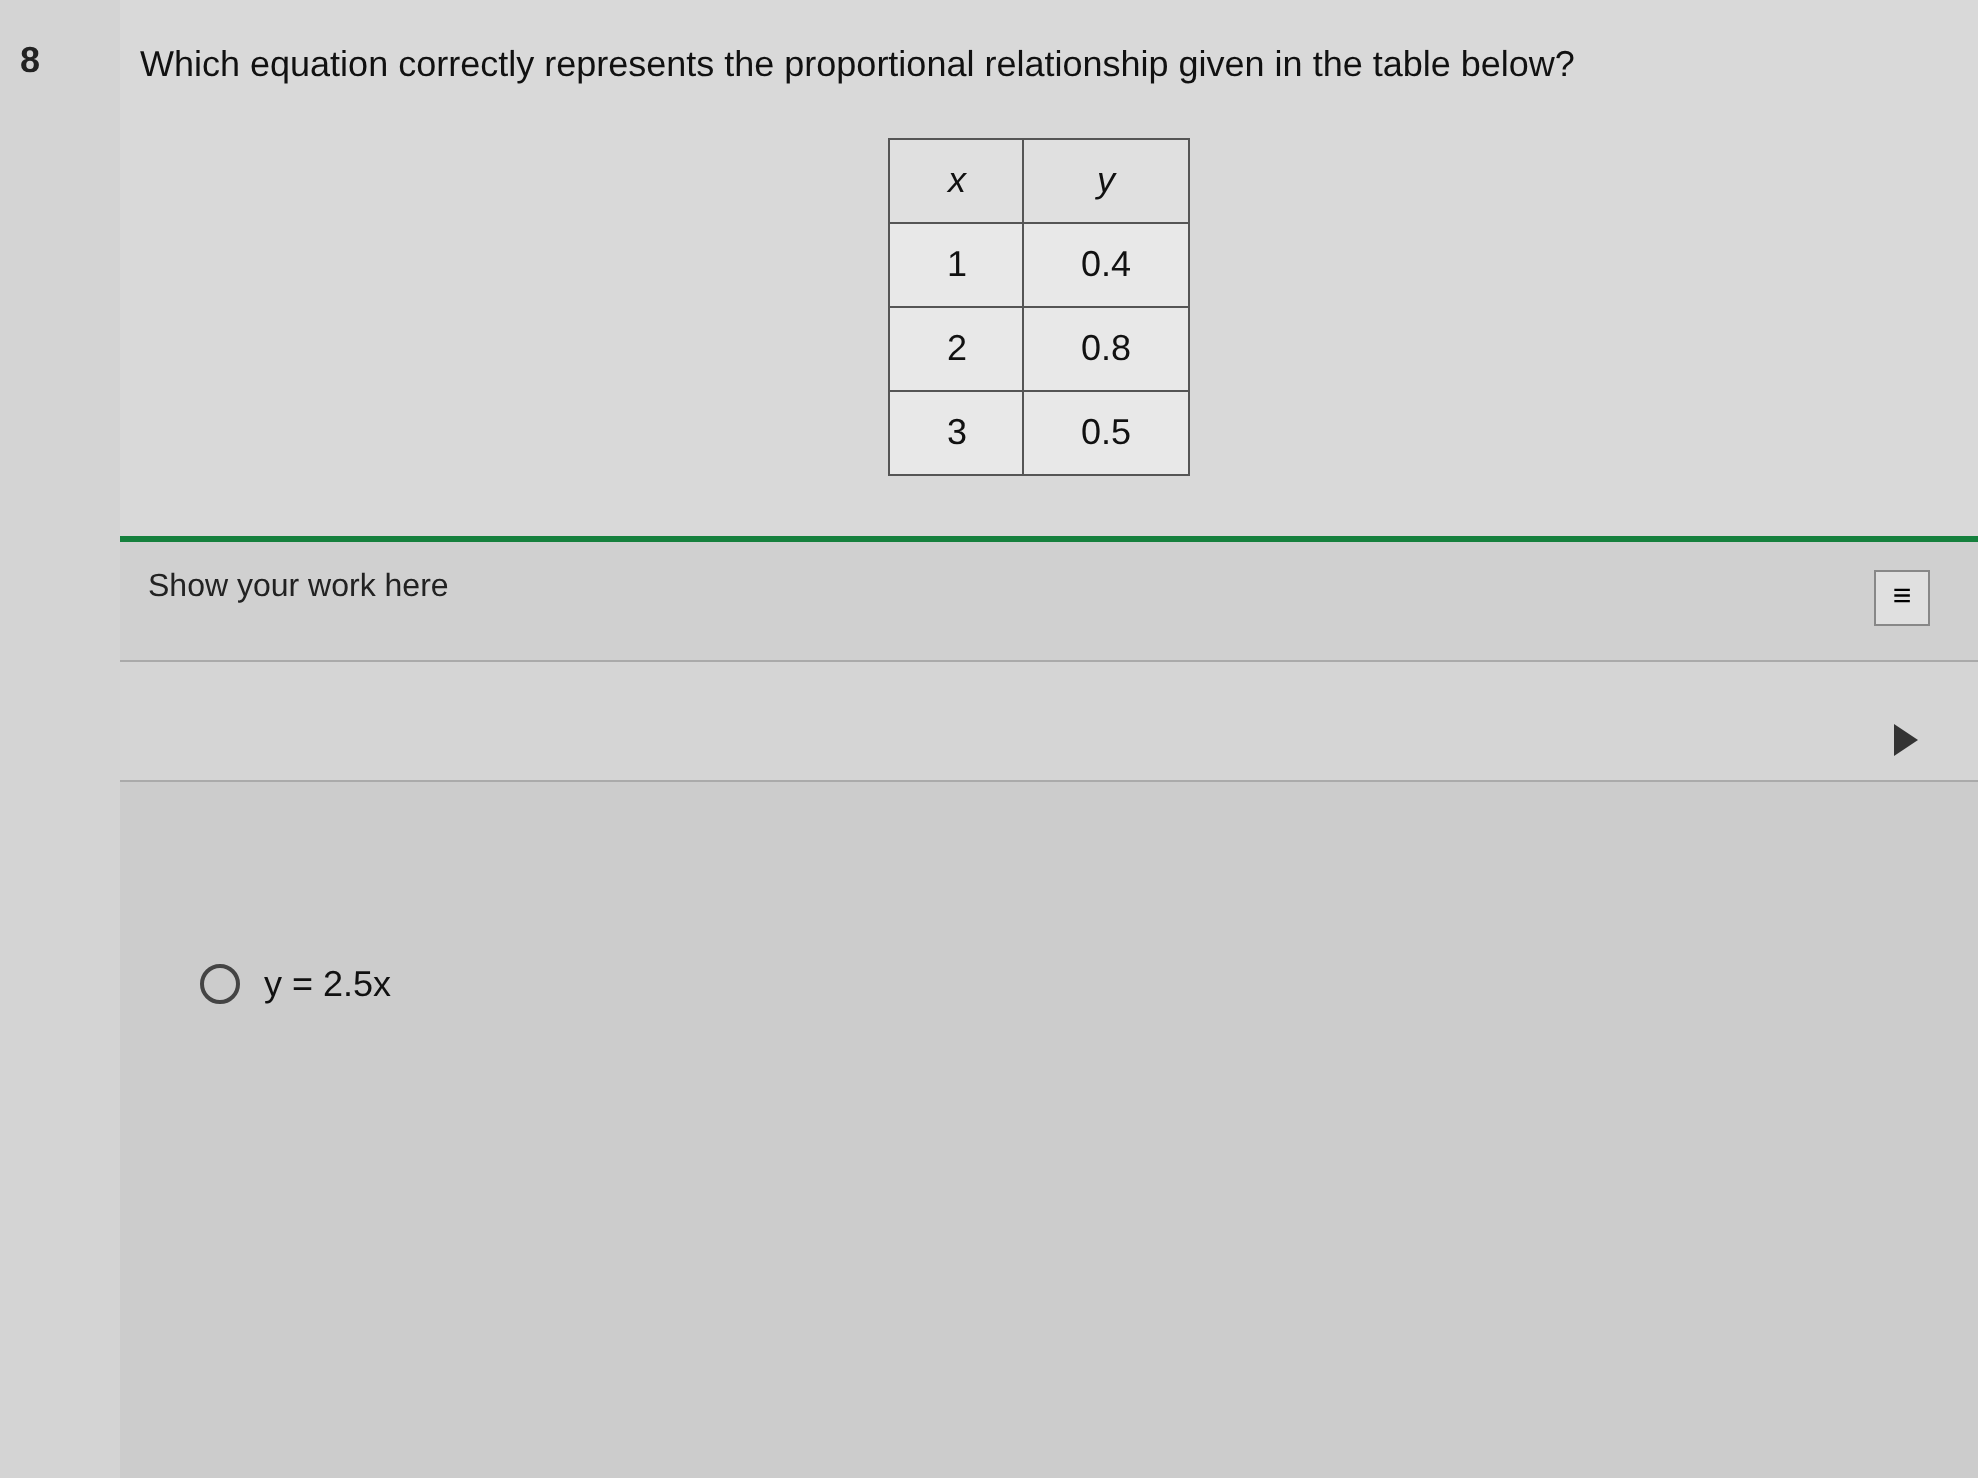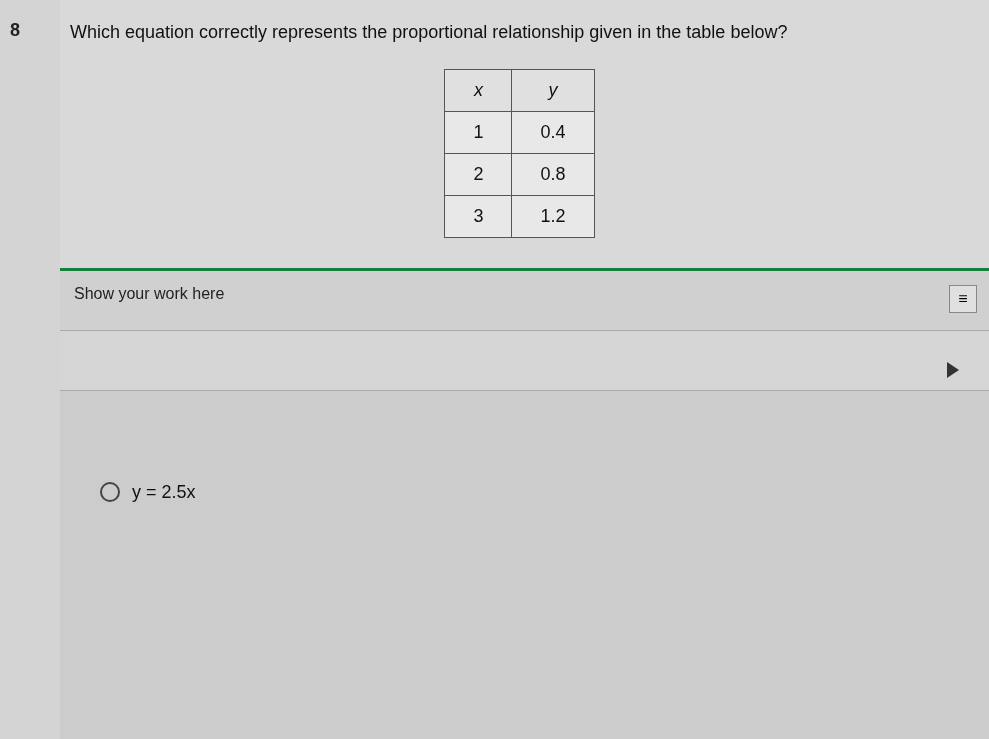--- a/index.html
+++ b/index.html
@@ -77,21 +77,21 @@
     }
 
     .data-table th {
       font-style: italic;
       font-weight: normal;
       background-color: #e0e0e0;
     }
 
     .show-work-area {
       background-color: #d0d0d0;
-      padding: 14px 12px 14px 14px;
+      padding: 14px 24px 14px 14px;
       border-bottom: 1px solid #aaa;
       display: flex;
       align-items: flex-start;
       justify-content: space-between;
       min-height: 60px;
     }
 
     .show-work-text {
       font-size: 16px;
       color: #222;
@@ -184,21 +184,21 @@
             <tr>
               <td>1</td>
               <td>0.4</td>
             </tr>
             <tr>
               <td>2</td>
               <td>0.8</td>
             </tr>
             <tr>
               <td>3</td>
-              <td>1.2</td>
+              <td>0.5</td>
             </tr>
           </tbody>
         </table>
       </div>
     </div>
 
     <div class="show-work-area">
       <span class="show-work-text">Show your work here</span>
       <div class="notepad-icon">≡</div>
     </div>

